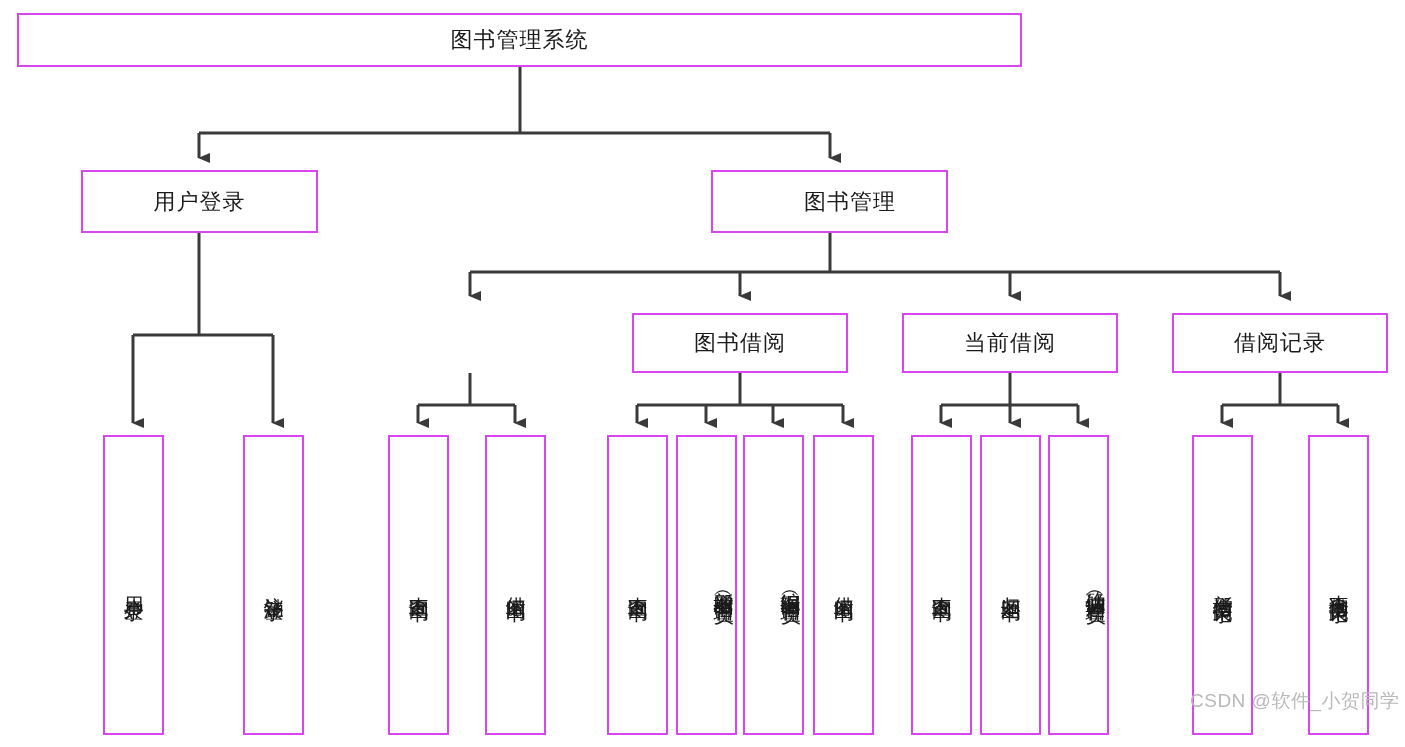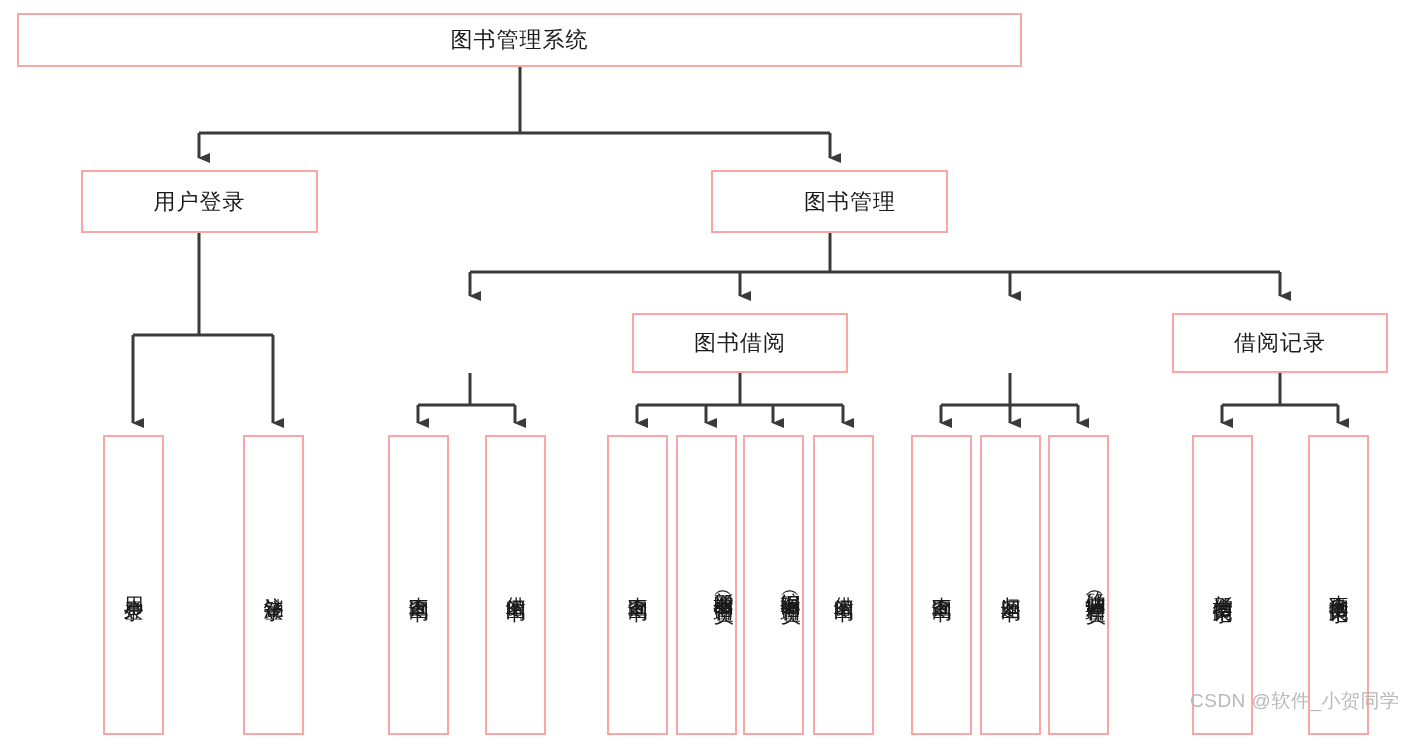--- a/index.html
+++ b/index.html
@@ -23,21 +23,21 @@
     left: 0;
     top: 0;
     width: 1405px;
     height: 747px;
     pointer-events: none;
   }
   .node {
     position: absolute;
     box-sizing: border-box;
     background: #ffffff;
-    border: 2px solid #fca5a5;
+    border: 2px solid #d946ef;
     display: flex;
     align-items: center;
     justify-content: center;
     text-align: center;
     color: #1a1a1a;
     z-index: 2;
   }
   .node.h {
     font-size: 22px;
     line-height: 1.25;
@@ -128,20 +128,23 @@
   <div class="node h" style="left:81px; top:170px; width:237px; height:63px;">
     <span>用户登录</span>
   </div>
   <div class="node h" style="left:711px; top:170px; width:237px; height:63px;padding-left:41px;">
     <span>图书管理</span>
   </div>
 
   <div class="node h" style="left:632px; top:313px; width:216px; height:60px;">
     <span>图书借阅</span>
   </div>
+  <div class="node h" style="left:902px; top:313px; width:216px; height:60px;">
+    <span>当前借阅</span>
+  </div>
   <div class="node h" style="left:1172px; top:313px; width:216px; height:60px;">
     <span>借阅记录</span>
   </div>
 
   <div class="node v mid" style="left:103px; top:435px; width:61px; height:300px;">
     <span>用户登录</span>
   </div>
   <div class="node v mid" style="left:243px; top:435px; width:61px; height:300px;">
     <span>注销登录</span>
   </div>

